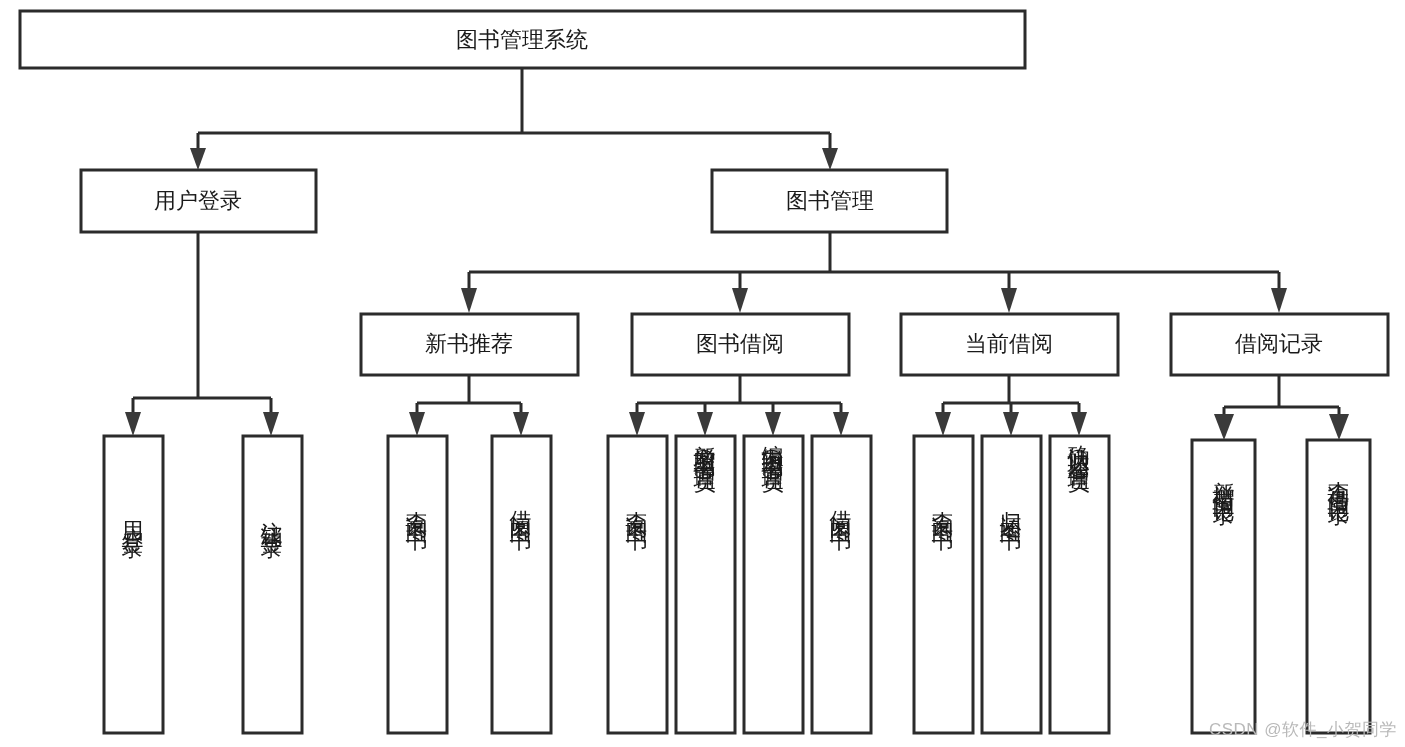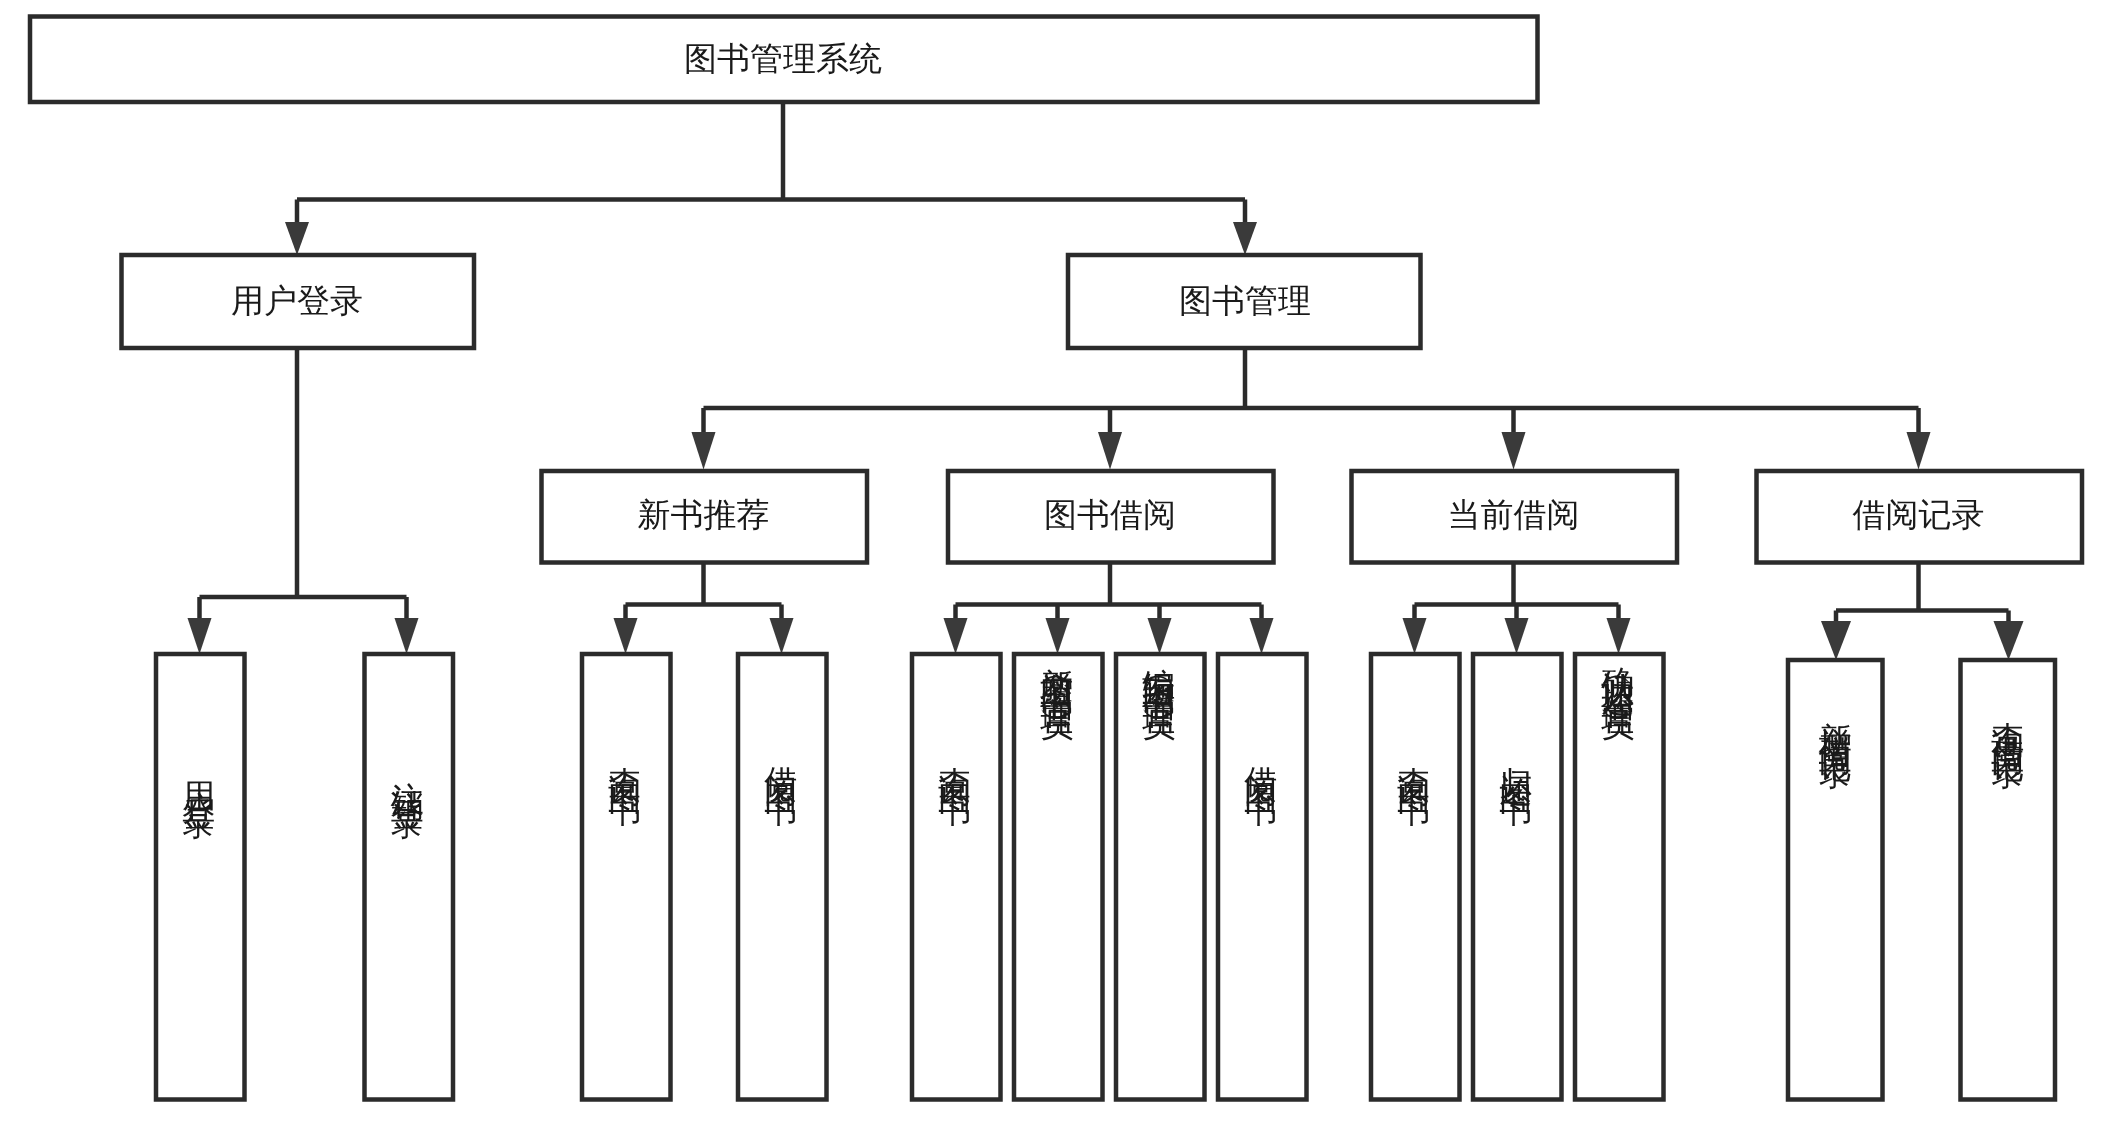--- a/index.html
+++ b/index.html
@@ -231,14 +231,15 @@
       <text class="node-label-v" x="1224" y="478" style="writing-mode:vertical-rl; text-orientation:upright; letter-spacing:5px;">新增借阅记录</text>
     </g>
 
     <g>
       <rect class="node-rect" x="1307" y="440" width="63" height="293"></rect>
       <text class="node-label-v" x="1339" y="478" style="writing-mode:vertical-rl; text-orientation:upright; letter-spacing:5px;">查询借阅记录</text>
     </g>
 
   </svg>
 
+  <div class="watermark">CSDN @软件_小贺同学</div>
 
 </div>
 
 </body></html>

